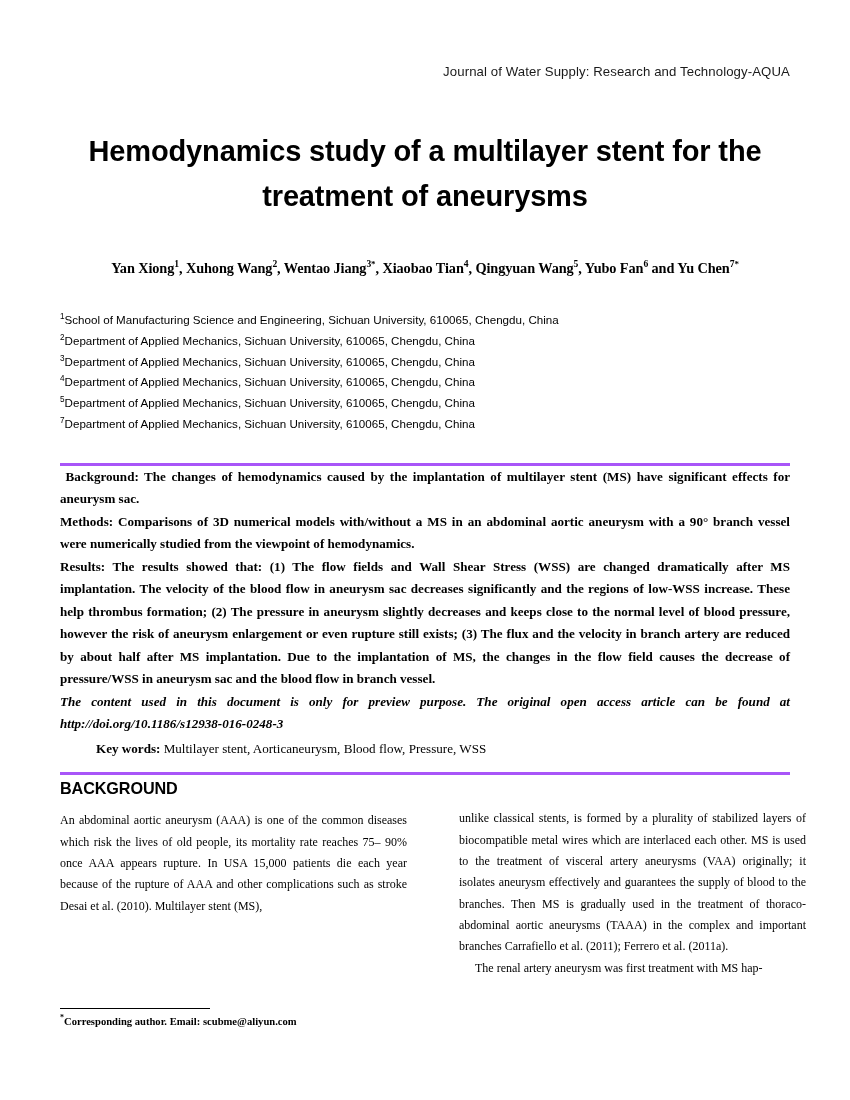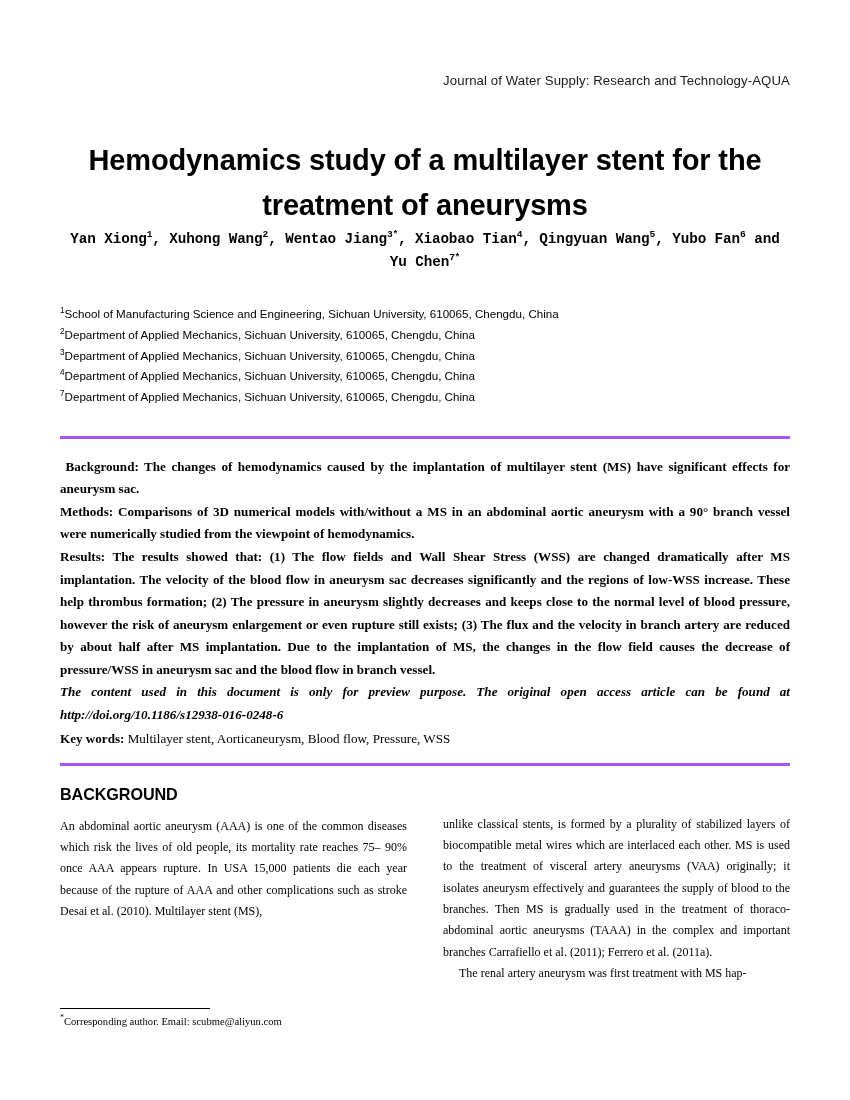--- a/index.html
+++ b/index.html
@@ -14,21 +14,21 @@
     font-family: "Liberation Serif", serif;
     color: #000000;
     overflow: hidden;
   }
   .page {
     position: absolute;
     top: 0; left: 0;
     width: 850px;
     height: 1100px;
     box-sizing: border-box;
-    padding: 17px 60px;
+    padding: 8px 60px;
   }
 
   
   .running-head {
     margin-top: 56px;
     text-align: right;
     font-family: "Liberation Sans", sans-serif;
     font-size: 13.2px;
     letter-spacing: 0.1px;
     color: #1a1a1a;
@@ -43,22 +43,23 @@
     font-family: "Liberation Sans", sans-serif;
     font-weight: bold;
     font-size: 29px;
     line-height: 1.55;
     letter-spacing: -0.15px;
     color: #000;
   }
 
   
   .authors {
+    margin-top: 38px;
     text-align: center;
-    font-family: Liberation Mono, monospace;
+    font-family: Liberation Serif, serif;
     font-weight: bold;
     font-size: 14.3px;
     line-height: 1.62;
     letter-spacing: -0.1px;
   }
   .authors sup {
     font-size: 9.6px;
     vertical-align: super;
     line-height: 0;
   }
@@ -84,48 +85,47 @@
     height: 3px;
     background: #a855f8;
     border: 0;
     margin: 0;
   }
   .rule-top { margin-top: 28px; }
   .rule-bottom { margin-top: 12px; }
 
   
   .abstract {
-    margin-top: 17px;
     font-family: "Liberation Serif", serif;
     font-weight: bold;
     font-size: 13.1px;
     line-height: 1.72;
     text-align: justify;
     text-justify: inter-word;
     color: #000;
   }
   .abstract p { margin: 0; }
   .abstract .lead { display: inline; }
   .abstract-note {
     font-style: italic;
     font-weight: bold;
   }
   .keywords {
     margin-top: 2px;
     font-family: "Liberation Serif", serif;
     font-size: 13.1px;
     line-height: 1.72;
   }
-  .keywords .kw-label { font-weight: bold; }
+  .keywords .kw-label { font-weight: bold; margin-left: 36px; }
 
   
   .body-cols {
-    margin-top: 19px;
+    margin-top: 4px;
     display: flex;
-    gap: 36px;
+    gap: 52px;
   }
   .col {
     width: 347px;
     flex: 0 0 347px;
   }
   .section-head {
     margin: 0 0 12px 0;
     font-family: "Liberation Sans", sans-serif;
     font-weight: bold;
     font-size: 16.2px;
@@ -141,20 +141,21 @@
   }
   .col p.indent { text-indent: 16px; }
   .spacer-head { height: 29px; }
 
   
   .footnotes {
     position: absolute;
     left: 60px;
     top: 1008px;
     width: 347px;
+    font-weight: bold;
   }
   .footnote-rule {
     width: 150px;
     height: 1px;
     background: #000;
     margin: 0 0 5px 0;
   }
   .footnotes p {
     margin: 0;
     font-family: "Liberation Serif", serif;
@@ -176,36 +177,37 @@
 
   <h1 class="title">Hemodynamics study of a multilayer stent for the treatment of aneurysms</h1>
 
   <div class="authors"><span>Yan Xiong</span><sup>1</sup>, <span>Xuhong Wang</span><sup>2</sup>, <span>Wentao Jiang</span><sup>3<span class="ast">*</span></sup>, <span>Xiaobao Tian</span><sup>4</sup>, <span>Qingyuan Wang</span><sup>5</sup>, <span>Yubo Fan</span><sup>6</sup> and <span>Yu Chen</span><sup>7<span class="ast">*</span></sup></div>
 
   <div class="affiliations">
       <div><sup>1</sup><span>School of Manufacturing Science and Engineering, Sichuan University, 610065, Chengdu, China</span></div>
       <div><sup>2</sup><span>Department of Applied Mechanics, Sichuan University, 610065, Chengdu, China</span></div>
       <div><sup>3</sup><span>Department of Applied Mechanics, Sichuan University, 610065, Chengdu, China</span></div>
       <div><sup>4</sup><span>Department of Applied Mechanics, Sichuan University, 610065, Chengdu, China</span></div>
+      <div><sup>5</sup><span>Department of Applied Mechanics, Sichuan University, 610065, Chengdu, China</span></div>
       <div><sup>7</sup><span>Department of Applied Mechanics, Sichuan University, 610065, Chengdu, China</span></div>
     </div>
 
   <hr class="rule rule-top">
 
   <div class="abstract">
     <p>
       &nbsp;<span class="lead">Background:</span><span> The changes of hemodynamics caused by the implantation of multilayer stent (MS) have significant effects for aneurysm sac.</span>
     </p>
     <p>
       <span class="lead">Methods:</span><span> Comparisons of 3D numerical models with/without a MS in an abdominal aortic aneurysm with a 90° branch vessel were numerically studied from the viewpoint of hemodynamics.</span>
     </p>
     <p>
       <span class="lead">Results:</span><span> The results showed that: (1) The flow fields and Wall Shear Stress (WSS) are changed dramatically after MS implantation. The velocity of the blood flow in aneurysm sac decreases significantly and the regions of low-WSS increase. These help thrombus formation; (2) The pressure in aneurysm slightly decreases and keeps close to the normal level of blood pressure, however the risk of aneurysm enlargement or even rupture still exists; (3) The flux and the velocity in branch artery are reduced by about half after MS implantation. Due to the implantation of MS, the changes in the flow field causes the decrease of pressure/WSS in aneurysm sac and the blood flow in branch vessel.</span>
     </p>
-    <p class="abstract-note">The content used in this document is only for preview purpose. The original open access article can be found at http://doi.org/10.1186/s12938-016-0248-6</p>
+    <p class="abstract-note">The content used in this document is only for preview purpose. The original open access article can be found at http://doi.org/10.1186/s12938-016-0248-3</p>
   </div>
 
   <div class="keywords">
     <span class="kw-label">Key words:</span><span> Multilayer stent, Aorticaneurysm, Blood flow, Pressure, WSS</span>
   </div>
 
   <hr class="rule rule-bottom">
 
   <div class="body-cols">
     <div class="col">

